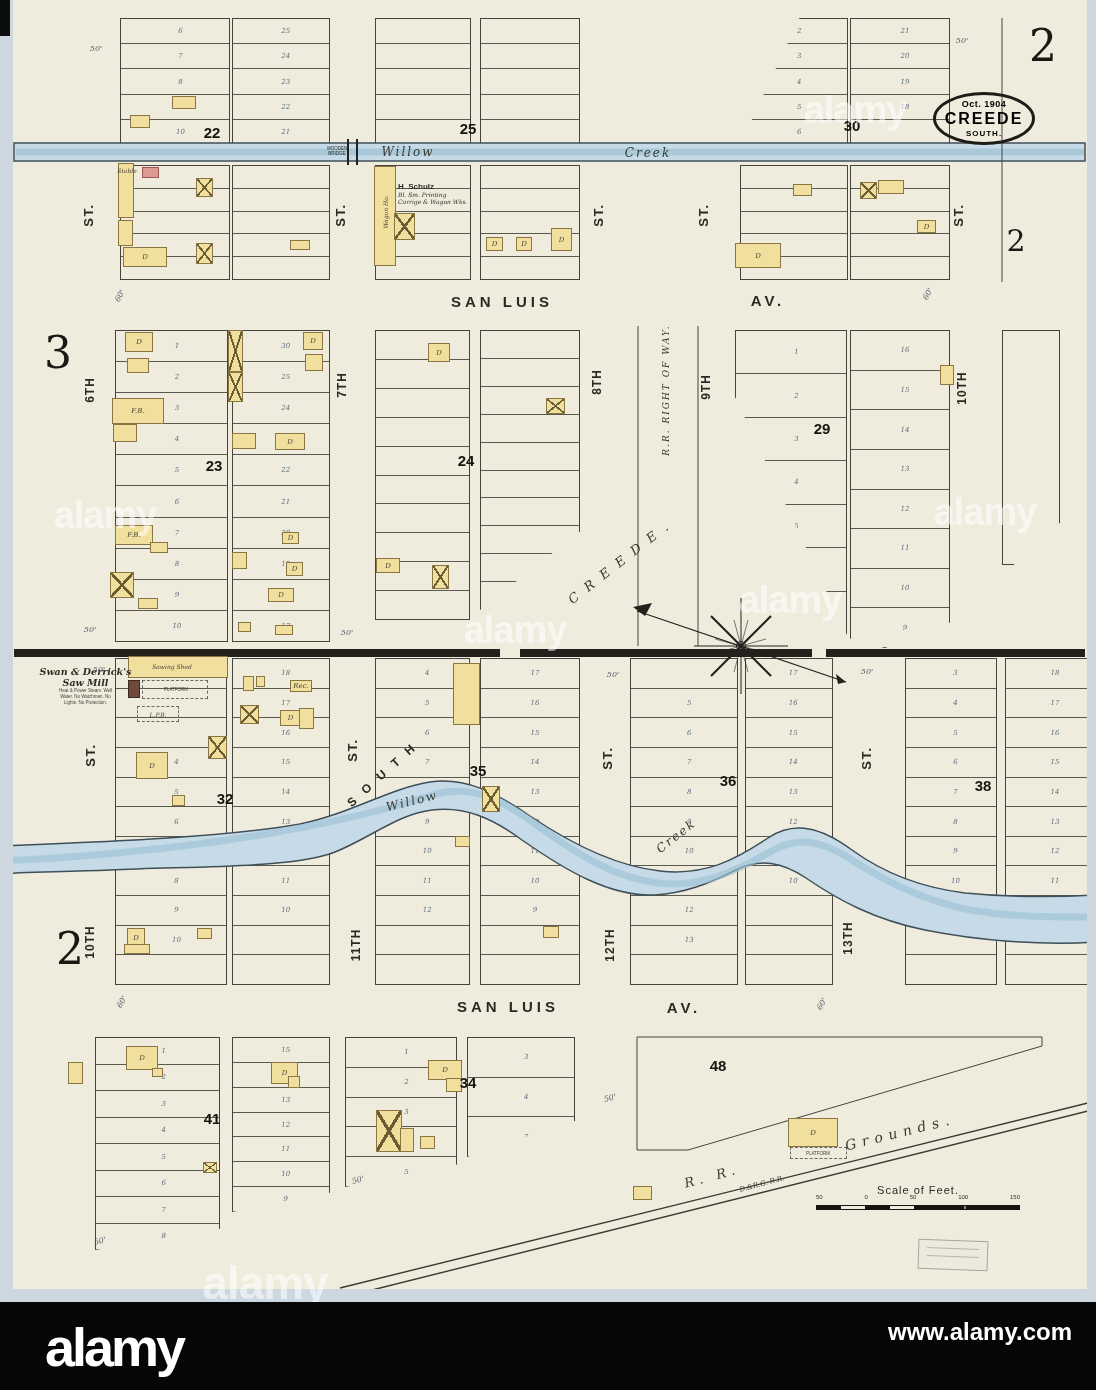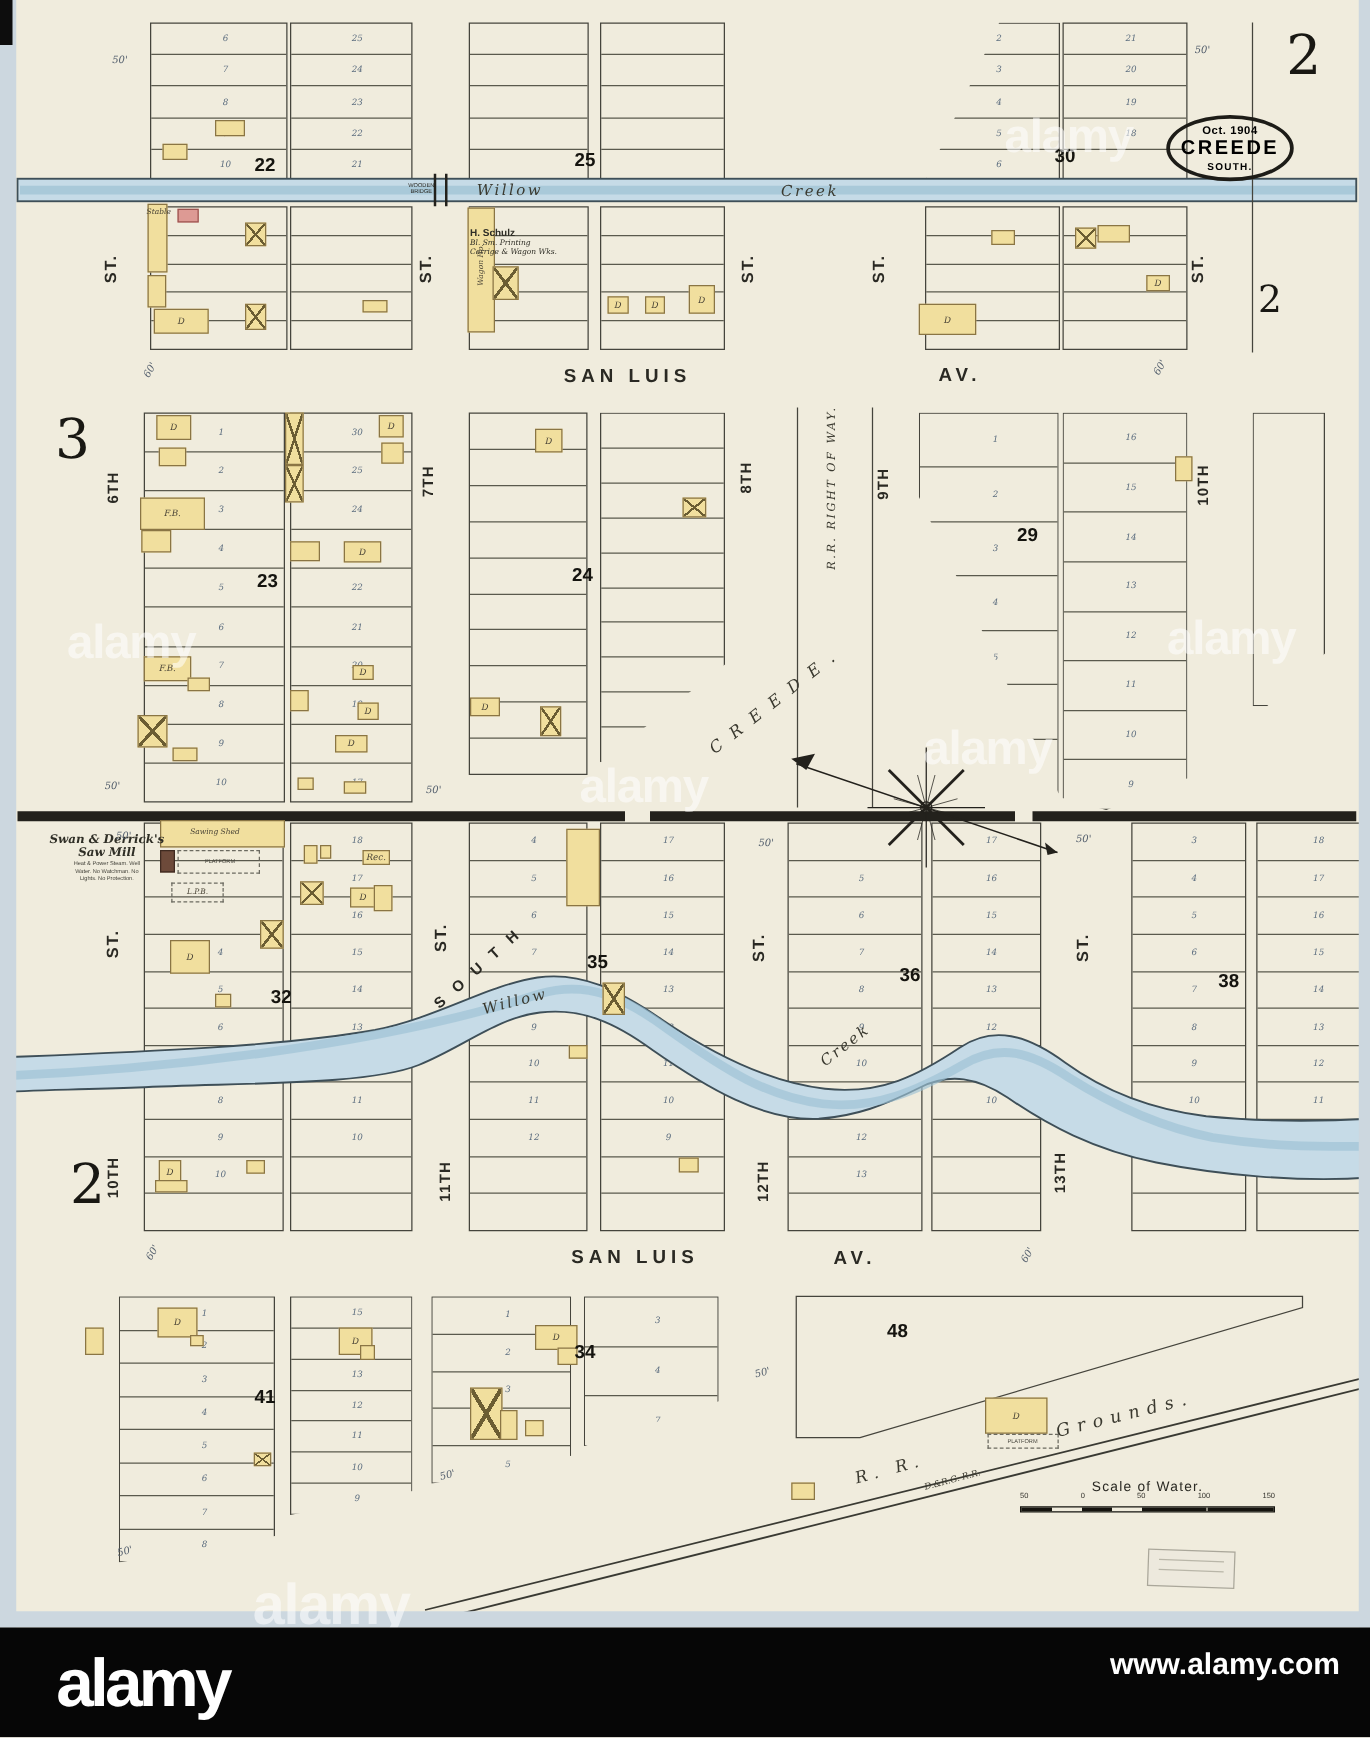--- a/index.html
+++ b/index.html
@@ -1052,24 +1052,24 @@
   <div class="lbl" style="left:666px;top:390px;font:italic 9px 'DejaVu Serif',serif;letter-spacing:2px;color:#3a392f;transform:translate(-50%,-50%) rotate(-90deg)">R.R. RIGHT OF WAY.</div>
 
   <div class="lbl hand" style="left:408px;top:152px">Willow</div>
   <div class="lbl hand" style="left:648px;top:153px">Creek</div>
   <div class="lbl hand" style="left:412px;top:801px;transform:translate(-50%,-50%) rotate(-14deg)">Willow</div>
   <div class="lbl hand" style="left:676px;top:836px;transform:translate(-50%,-50%) rotate(-38deg)">Creek</div>
   <div class="lbl hand" style="left:622px;top:560px;font-size:13px;letter-spacing:10px;transform:translate(-50%,-50%) rotate(-38deg)">CREEDE.</div>
   <div class="lbl hand" style="left:712px;top:1176px;font-size:13px;letter-spacing:5px;transform:translate(-50%,-50%) rotate(-15deg)">R. R.</div>
   <div class="lbl" style="left:762px;top:1184px;font:italic 7px 'DejaVu Serif',serif;color:#3a392f;transform:translate(-50%,-50%) rotate(-15deg)">D.&amp;R.G. R.R.</div>
   <div class="lbl hand" style="left:900px;top:1132px;font-size:14px;letter-spacing:6px;transform:translate(-50%,-50%) rotate(-14deg)">Grounds.</div>
-  <div class="lbl" style="left:918px;top:1190px;font:11px 'Liberation Sans',sans-serif;letter-spacing:1px">Scale of Water.</div>
+  <div class="lbl" style="left:918px;top:1190px;font:11px 'Liberation Sans',sans-serif;letter-spacing:1px">Scale of Feet.</div>
   <div class="lbl bridge" style="left:337px;top:151px">WOODEN BRIDGE</div>
 
-  <div class="note schulz" style="left:376px;top:182px;width:95px">
+  <div class="note schulz" style="left:398px;top:182px;width:95px">
     <div class="l1">H. Schulz</div>
     <div class="l2">Bl. Sm. Printing</div>
     <div class="l2">Carrige &amp; Wagon Wks.</div>
   </div>
   <div class="note sawmill" style="left:33px;top:666px;width:105px;text-align:center">
     <div class="l1">Swan &amp; Derrick's</div>
     <div class="l1">Saw Mill</div>
     <div class="l2">Heat &amp; Power Steam. Well</div>
     <div class="l2">Water. No Watchman. No</div>
     <div class="l2">Lights. No Protection.</div>

